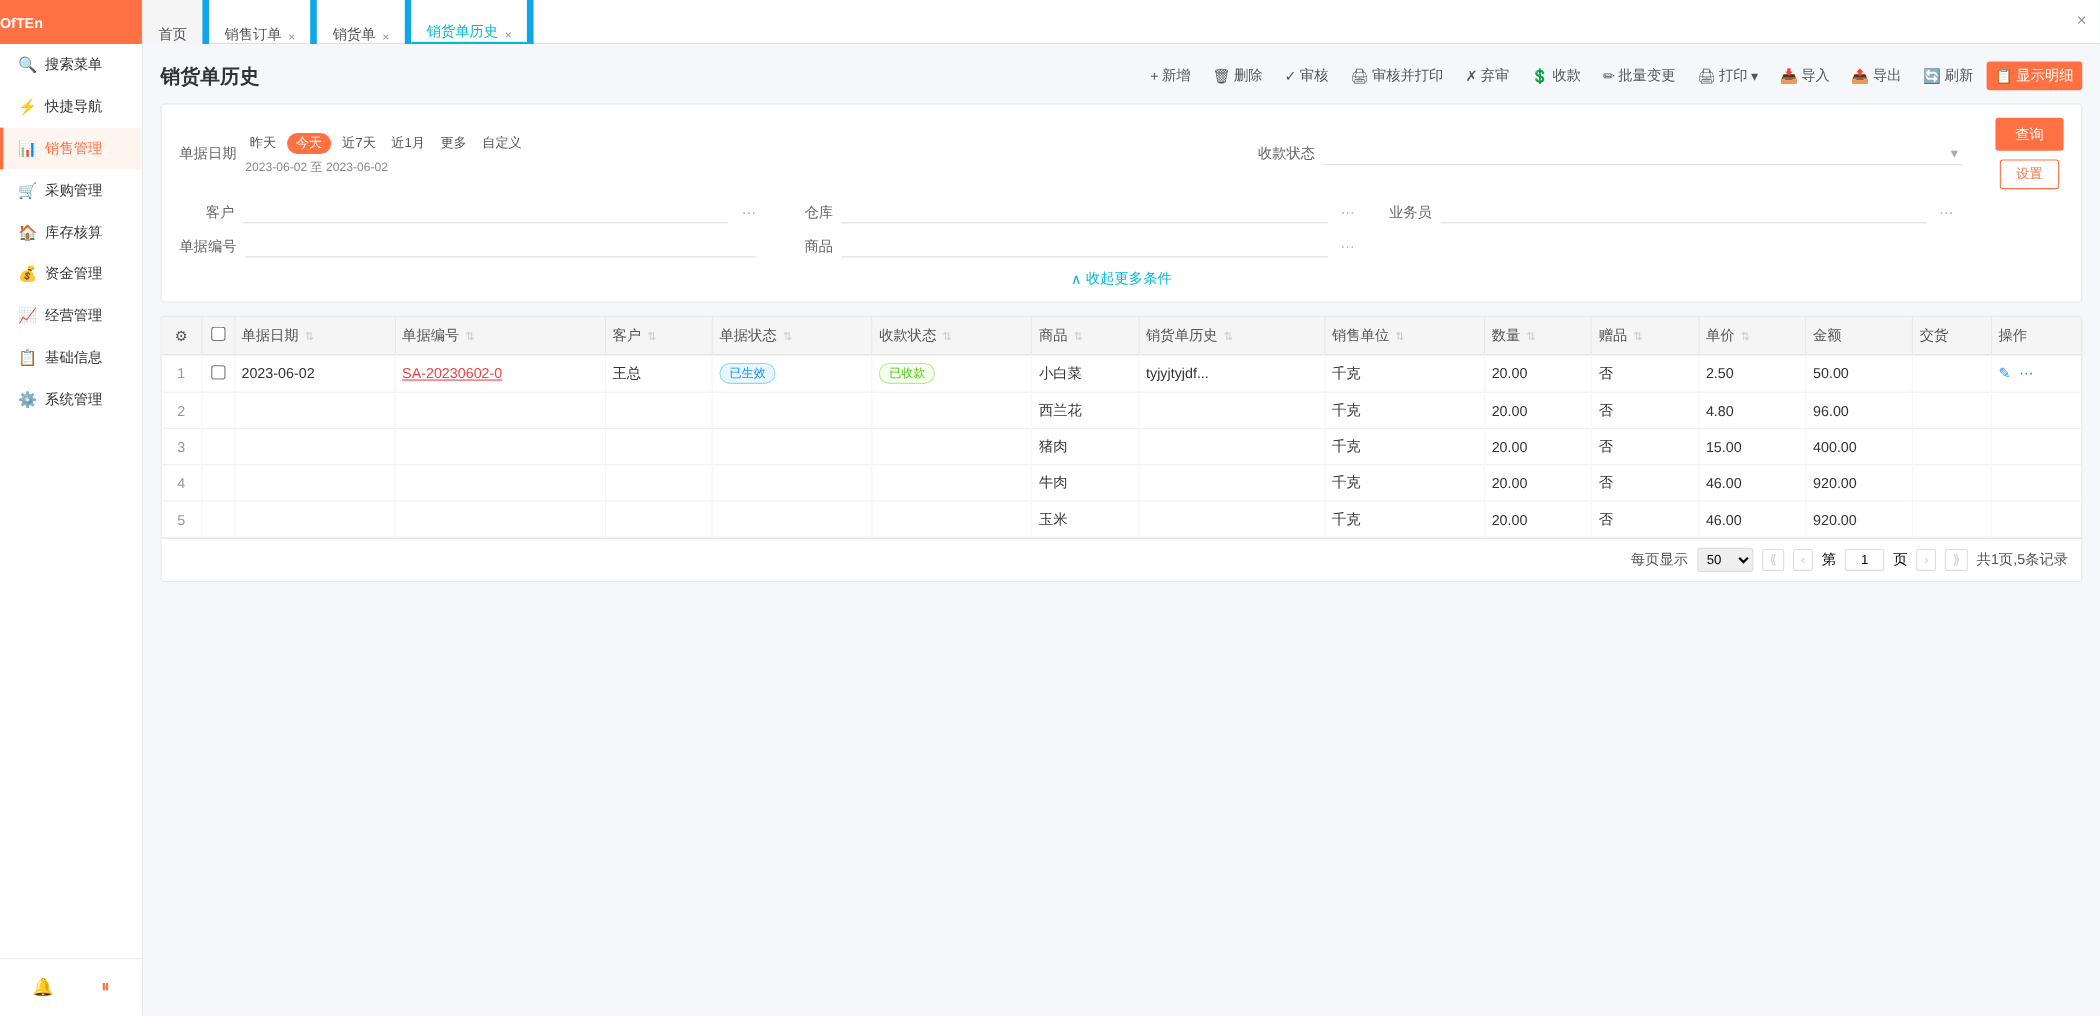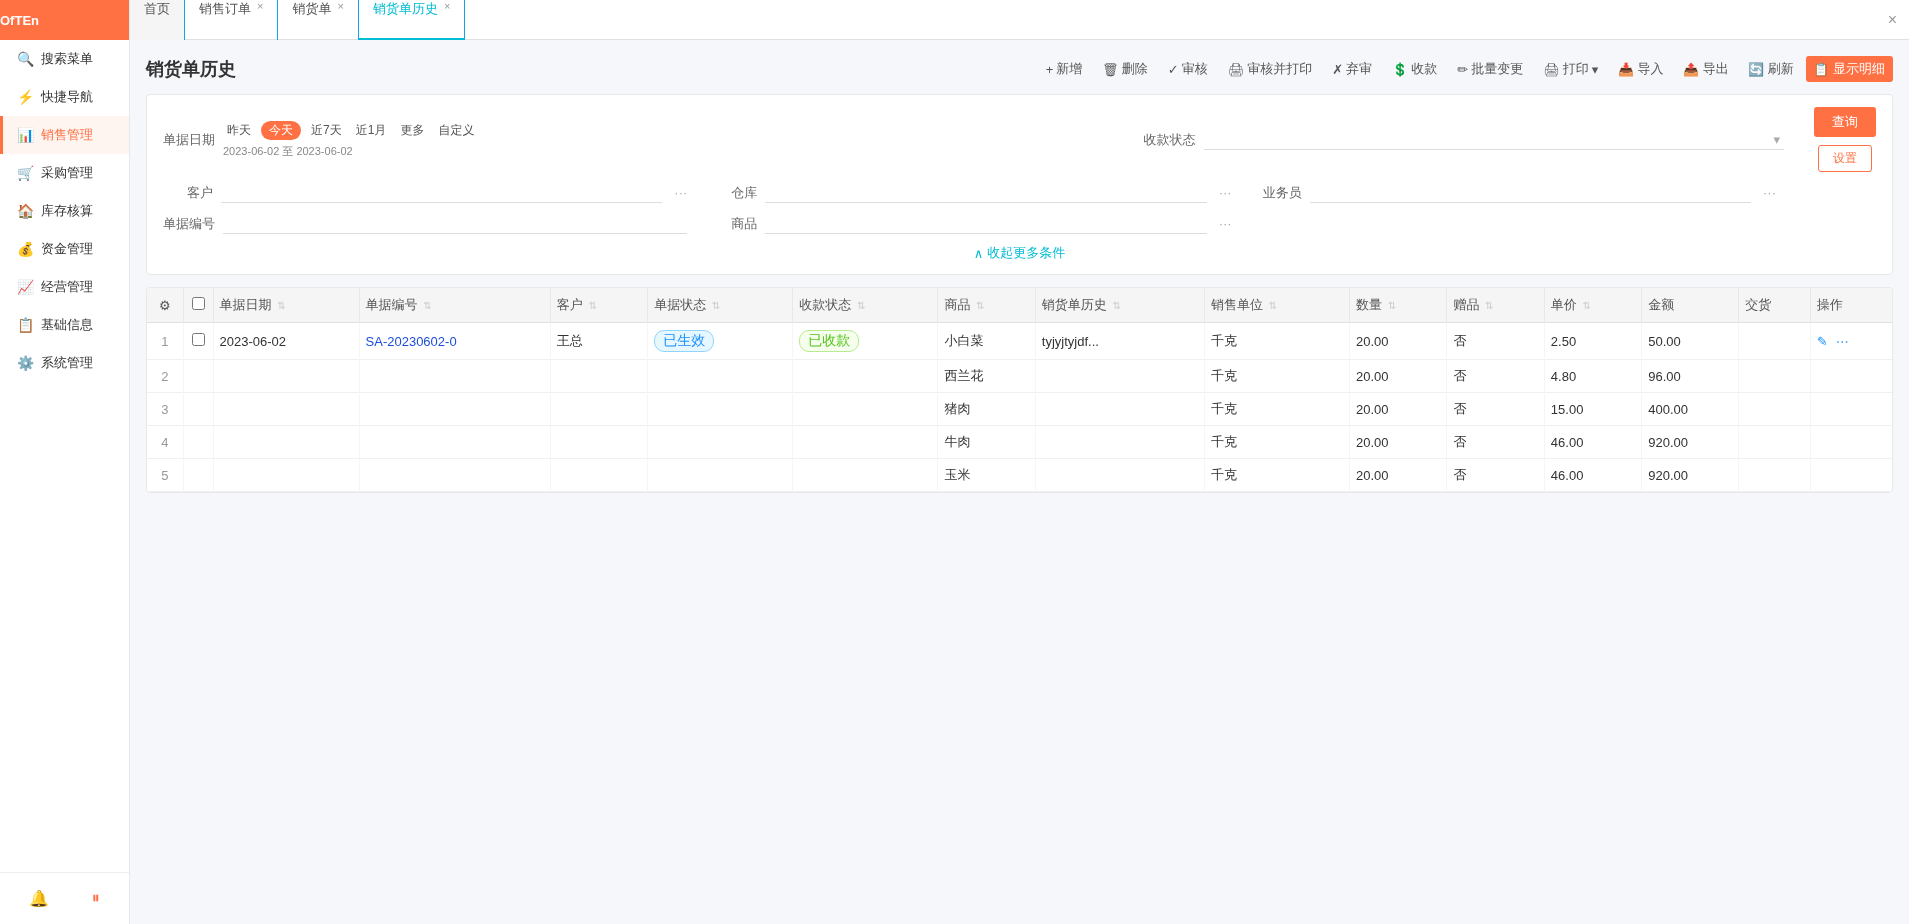--- a/index.html
+++ b/index.html
@@ -55,25 +55,25 @@
       border-bottom: 1px solid #e0e0e0;
       display: flex;
       align-items: center;
       height: 40px;
       flex-shrink: 0;
     }
     .tab {
       padding: 0 14px;
       height: 40px;
       display: flex;
-      align-items: flex-start;
+      align-items: flex-end;
       gap: 6px;
       cursor: pointer;
       color: #555;
-      border-right: 1px solid #0ea5e9;
+      border-right: 6px solid #0ea5e9;
       white-space: nowrap;
       font-size: 13px;
     }
     .tab.active {
       background: #fff;
       color: #00bcd4;
       border-bottom: 2px solid #00bcd4;
     }
     .tab .tab-close { color: #999; font-size: 11px; cursor: pointer; }
     .tab.home { background: #f5f5f5; }
@@ -289,25 +289,25 @@
       color: #333;
       border-right: 1px solid #f5f5f5;
       white-space: nowrap;
     }
     tbody td:last-child { border-right: none; }
     .row-num { color: #999; text-align: center; }
     .status-badge {
       display: inline-block;
       padding: 1px 8px;
       border-radius: 10px;
-      font-size: 14px;
+      font-size: 11px;
     }
     .status-valid { background: #e6f7ff; color: #1890ff; border: 1px solid #91d5ff; }
     .status-received { background: #f6ffed; color: #52c41a; border: 1px solid #b7eb8f; }
-    .doc-link { color: #1d4ed8; cursor: pointer; }
+    .doc-link { color: #ef4444; cursor: pointer; text-decoration: underline; }
     .action-icons { display: flex; gap: 8px; }
     .action-icon { color: #1890ff; cursor: pointer; font-size: 13px; }
 
     
     .table-footer {
       background: #fffef0;
       border-top: 2px solid #e0e0e0;
       padding: 8px 12px;
       display: flex;
       align-items: center;
@@ -793,16 +793,32 @@
       <td>920.00</td>
       <td></td>
       <td>
         
       </td>
     </tr>
           </tbody>
       </table>
 
 
+      <div class="pagination">
+        <span class="page-size-label">每页显示</span>
+        <select class="page-size-select">
+          <option value="50" selected="">50</option>
+          <option value="20">20</option>
+          <option value="100">100</option>
+        </select>
+        <button class="page-nav-btn" disabled="">⟪</button>
+        <button class="page-nav-btn" disabled="">‹</button>
+        <span>第</span>
+        <input class="page-input" type="text" value="1" style="">
+        <span>页</span>
+        <button class="page-nav-btn" disabled="">›</button>
+        <button class="page-nav-btn" disabled="">⟫</button>
+        <span class="page-info">共1页,5条记录</span>
+      </div>
     </div>
 
   </div>
 </div>
 
 </body></html>

